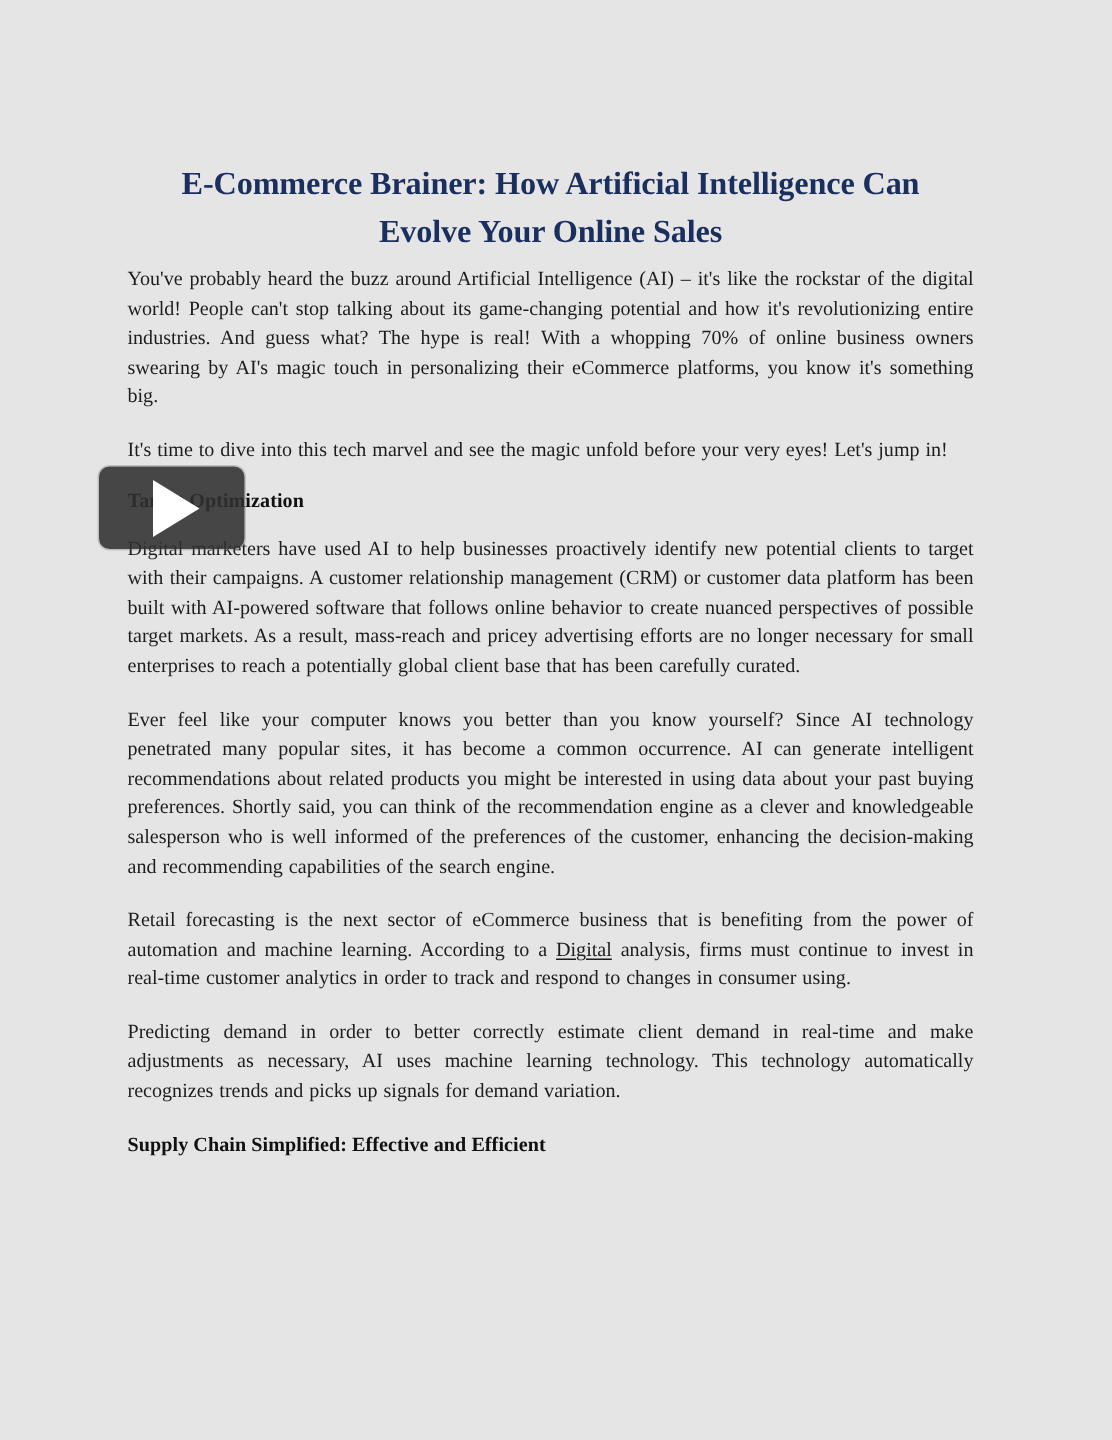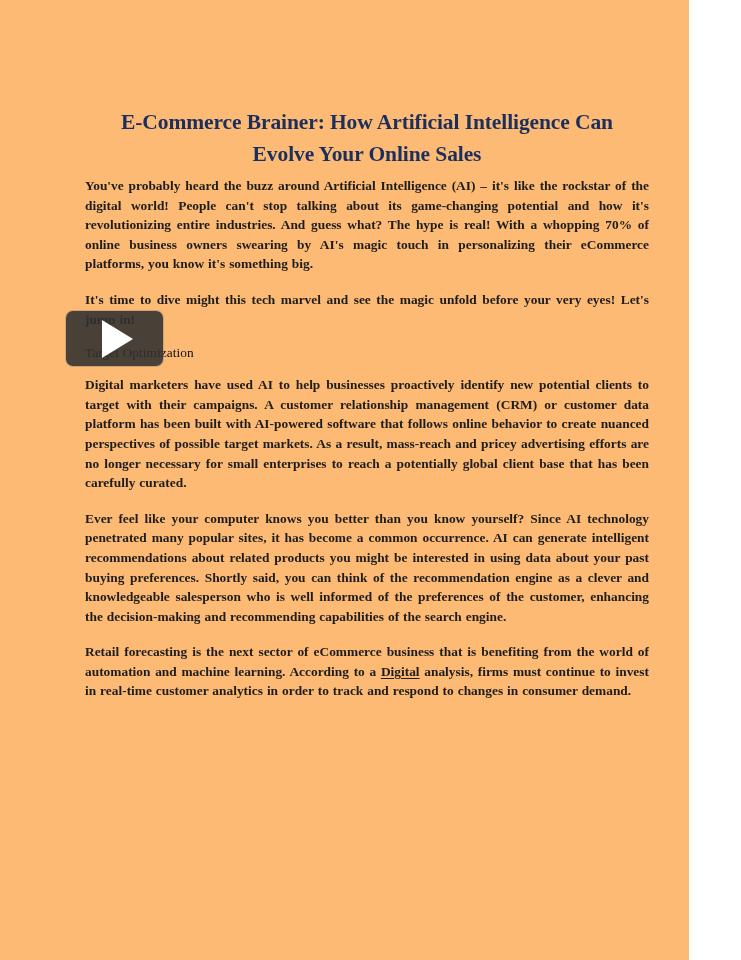--- a/index.html
+++ b/index.html
@@ -14,23 +14,23 @@
     overflow: hidden;
     font-family: "Liberation Serif", "DejaVu Serif", serif;
     color: #1a1a1a;
     -webkit-font-smoothing: antialiased;
   }
 
   .page {
     position: absolute;
     left: 0;
     top: 0;
-    width: 689px;
+    width: 741px;
     height: 960px;
-    background: #fdba74;
+    background: #e5e5e5;
   }
 
   .content {
     position: absolute;
     left: 85px;
     top: 106px;
     width: 564px;
   }
 
   .doc-title {
@@ -44,30 +44,29 @@
     padding: 0 4px;
   }
 
   p.para {
     font-size: 13.4px;
     line-height: 19.6px;
     text-align: justify;
     margin: 0 0 16px 0;
     color: #1d1d1d;
     word-spacing: 0.6px;
-    font-weight: bold;
   }
 
   p.para.tight {
     margin-bottom: 14px;
   }
 
   h2.section-heading {
     font-size: 13.4px;
-    font-weight: normal;
+    font-weight: bold;
     line-height: 19px;
     margin: 0 0 13px 0;
     color: #111111;
     letter-spacing: 0.05px;
   }
 
   .spacer-top { margin-top: 5px; }
 
   .inline-link {
     text-decoration: underline;
@@ -105,33 +104,35 @@
 <body>
 
 <div class="page">
 
   <div class="content">
 
     <h1 class="doc-title">E-Commerce Brainer: How Artificial Intelligence Can Evolve Your Online Sales</h1>
 
     <p class="para">You've probably heard the buzz around Artificial Intelligence (AI) – it's like the rockstar of the digital world! People can't stop talking about its game-changing potential and how it's revolutionizing entire industries. And guess what? The hype is real! With a whopping 70% of online business owners swearing by AI's magic touch in personalizing their eCommerce platforms, you know it's something big.</p>
 
-    <p class="para tight">It's time to dive might this tech marvel and see the magic unfold before your very eyes! Let's jump in!</p>
+    <p class="para tight">It's time to dive into this tech marvel and see the magic unfold before your very eyes! Let's jump in!</p>
 
     <h2 class="section-heading">Target Optimization</h2>
 
     <p class="para">Digital marketers have used AI to help businesses proactively identify new potential clients to target with their campaigns. A customer relationship management (CRM) or customer data platform has been built with AI-powered software that follows online behavior to create nuanced perspectives of possible target markets. As a result, mass-reach and pricey advertising efforts are no longer necessary for small enterprises to reach a potentially global client base that has been carefully curated.</p>
 
 
     <p class="para">Ever feel like your computer knows you better than you know yourself? Since AI technology penetrated many popular sites, it has become a common occurrence. AI can generate intelligent recommendations about related products you might be interested in using data about your past buying preferences. Shortly said, you can think of the recommendation engine as a clever and knowledgeable salesperson who is well informed of the preferences of the customer, enhancing the decision-making and recommending capabilities of the search engine.</p>
 
 
-    <p class="para"><span>Retail forecasting is the next sector of eCommerce business that is benefiting from the world of automation and machine learning. According to a </span><a class="inline-link" href="#">Digital</a><span> analysis, firms must continue to invest in real-time customer analytics in order to track and respond to changes in consumer demand.</span></p>
+    <p class="para"><span>Retail forecasting is the next sector of eCommerce business that is benefiting from the power of automation and machine learning. According to a </span><a class="inline-link" href="#">Digital</a><span> analysis, firms must continue to invest in real-time customer analytics in order to track and respond to changes in consumer using.</span></p>
 
+    <p class="para">Predicting demand in order to better correctly estimate client demand in real-time and make adjustments as necessary, AI uses machine learning technology. This technology automatically recognizes trends and picks up signals for demand variation.</p>
 
+    <h2 class="section-heading spacer-top">Supply Chain Simplified: Effective and Efficient</h2>
 
   </div>
 
   <div class="video-overlay">
     <div class="play-triangle"></div>
   </div>
 
 </div>
 
 </body></html>

